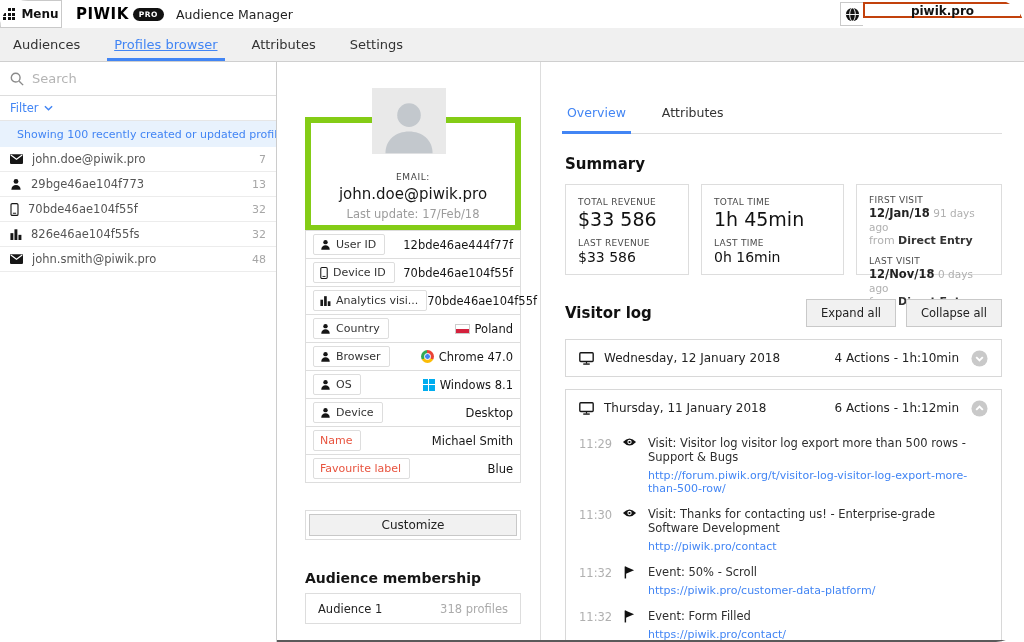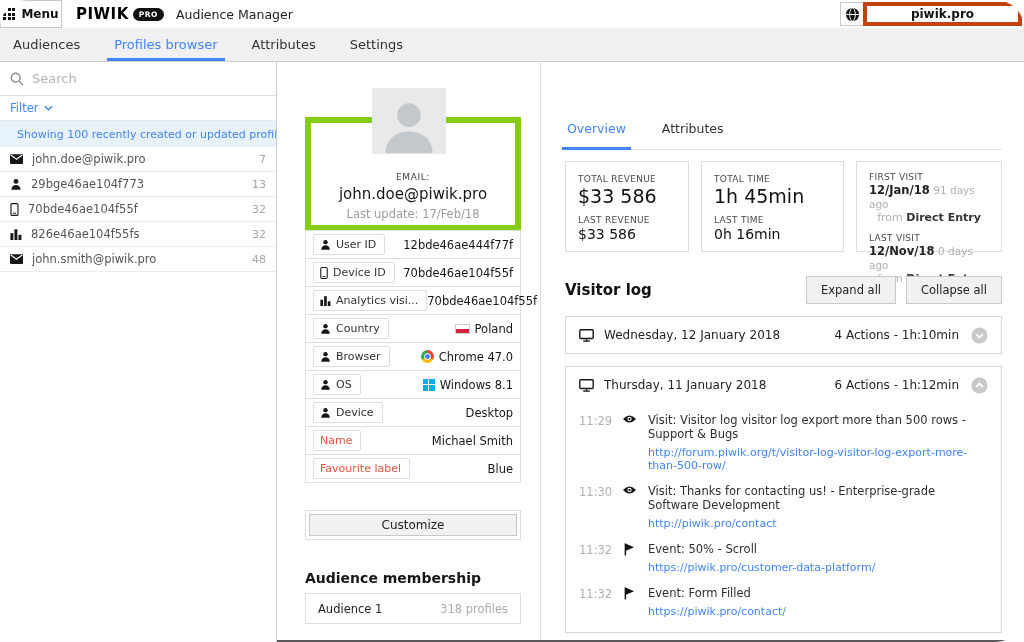--- a/index.html
+++ b/index.html
@@ -11,26 +11,26 @@
   .topbar { position:absolute; top:0; left:0; right:0; height:28px; background:#fff; display:flex; align-items:center; }
   .menu-btn { width:62px; height:28px; border:1px solid #c9c9c9; background:#fff; display:flex; align-items:center; justify-content:center; gap:6px; font-family:inherit; font-size:12px; font-weight:bold; color:#111; cursor:pointer; }
   .grid-icon { display:inline-grid; grid-template-columns:repeat(3,3px); grid-auto-rows:3px; gap:1.5px; }
   .grid-icon i { background:#111; }
   .brand { display:flex; align-items:center; margin-left:14px; gap:4px; }
   .brand-name { font-size:15px; font-weight:800; letter-spacing:.5px; color:#000; }
   .brand-badge { background:#111; color:#fff; font-size:7.5px; font-weight:bold; letter-spacing:.5px; padding:2px 6px; border-radius:9px; }
   .app-title { font-size:12.5px; color:#222; margin-left:12px; }
   .topbar-right { margin-left:auto; display:flex; margin-right:2px; }
   .globe-btn { width:23px; height:24px; border:1px solid #c9c9c9; border-right:none; background:#fff; display:flex; align-items:center; justify-content:center; cursor:pointer; }
-  .domain-btn { width:159px; height:24px; border:4px solid #c2410c; background:#fff; font-family:inherit; font-size:12px; font-weight:bold; color:#111; cursor:pointer; }
+  .domain-btn { width:159px; height:16px; border:2px solid #c2410c; background:#fff; font-family:inherit; font-size:12px; font-weight:bold; color:#111; cursor:pointer; }
 
   
   .tabbar { position:absolute; top:28px; left:0; right:0; height:34px; background:#f0f0f0; border-bottom:1px solid #cfcfcf; display:flex; align-items:stretch; padding-left:10px; }
   .tab { position:relative; display:flex; align-items:center; padding:0 3px; margin-right:28px; font-size:13px; color:#333; cursor:pointer; }
-  .tab.active { color:#4285f4; }
+  .tab.active { color:#4285f4;text-decoration:underline; }
   .tab.active::after { content:""; position:absolute; left:-4px; right:-4px; bottom:0; height:3px; background:#4285f4; }
 
   
   .sidebar { position:absolute; top:62px; left:0; bottom:0; width:277px; background:#fff; border-right:1px solid #ccc; }
   .search-row { height:34px; border-bottom:1px solid #ddd; display:flex; align-items:center; padding:0 10px; gap:8px; }
   .search-row input { border:none; outline:none; flex:1; font-family:inherit; font-size:13px; color:#444; }
   .search-row input::placeholder { color:#b4b4b4; }
   .filter-row { height:25px; border-bottom:1px solid #e6e6e6; display:flex; align-items:center; padding:0 10px; gap:6px; font-size:11.5px; color:#4285f4; cursor:pointer; }
   .banner-row { height:26px; background:#e8f2fd; display:flex; align-items:center; padding-left:17px; font-size:11px; color:#4285f4; white-space:nowrap; overflow:hidden; }
   .profile-row { height:25px; border-bottom:1px solid #ececec; display:flex; align-items:center; padding:0 10px; gap:9px; cursor:pointer; }
@@ -50,39 +50,39 @@
   .chip.red { color:#e8543f; }
   .attr-val { margin-left:auto; font-size:11.5px; color:#161616; display:flex; align-items:center; gap:5px; white-space:nowrap; }
   .customize-wrap { position:absolute; top:448px; left:28px; width:216px; height:30px; border:1px solid #ddd; background:#fff; padding:3px; }
   .customize-btn { width:100%; height:100%; background:#f1f1f1; border:1px solid #c8c8c8; font-family:inherit; font-size:12px; color:#222; cursor:pointer; }
   .membership-heading { position:absolute; top:508px; left:28px; font-size:14px; color:#161616; }
   .membership-card { position:absolute; top:531px; left:28px; width:216px; height:31px; border:1px solid #ddd; display:flex; align-items:center; padding:0 12px; cursor:pointer; }
   .membership-card .name { font-size:11.5px; color:#222; }
   .membership-card .count { margin-left:auto; font-size:11.5px; color:#ababab; }
 
   
-  .detail-col { position:absolute; top:62px; left:540px; right:0; bottom:0; border-left:1px solid #ddd; padding:16px 22px 0 24px; background:#fff; }
+  .detail-col { position:absolute; top:62px; left:540px; right:0; bottom:0; border-left:1px solid #ddd; padding:0 22px 0 24px; background:#fff; }
   .detail-tabs { margin-top:43px; height:29px; border-bottom:1px solid #ddd; display:flex; }
   .dtab { position:relative; font-size:12.5px; color:#333; margin-right:32px; padding:0 2px; display:flex; align-items:flex-start; cursor:pointer; }
   .dtab.active { color:#4285f4; }
   .dtab.active::after { content:""; position:absolute; left:-3px; right:-3px; bottom:-1px; height:3px; background:#4285f4; }
   .summary-heading { margin-top:21px; font-size:15px; color:#111; }
   .cards { margin-top:11px; display:flex; gap:12px; }
   .card { border:1px solid #ddd; height:91px; padding:12px 12px; background:#fff; }
   .card.c1 { flex:0 0 124px; }
   .card.c2 { flex:0 0 143px; }
   .card.c3 { flex:1; padding-top:10px; }
   .stat-label { font-size:9px; letter-spacing:.3px; color:#4a4a4a; }
   .stat-big { font-size:19px; color:#111; margin:1px 0 8px; }
   .stat-mid { font-size:14px; color:#111; margin-top:1px; }
   .visit-block + .visit-block { margin-top:9px; }
   .visit-line { font-size:11.5px; margin-top:1px; }
   .visit-date { font-weight:bold; color:#222; }
   .visit-ago { font-size:10.5px; color:#b0b0b0; }
-  .visit-from { font-size:11px; color:#b0b0b0;text-align:center; }
+  .visit-from { font-size:11px; color:#b0b0b0; }
   .visit-src { color:#333; font-weight:600; }
 
   .log-header { margin-top:24px; display:flex; align-items:center; }
   .log-heading { font-size:15px; color:#111; }
   .log-buttons { margin-left:auto; display:flex; gap:10px; }
   .log-btn { font-family:inherit; font-size:11.5px; color:#222; background:#f1f1f1; border:1px solid #c9c9c9; padding:6px 14px; cursor:pointer; }
   .day-box { border:1px solid #d8d8d8; margin-top:12px; background:#fff; }
   .day-head { height:36px; display:flex; align-items:center; padding:0 13px; cursor:pointer; }
   .day-date { font-size:12px; color:#222; margin-left:10px; }
   .day-summary { margin-left:auto; font-size:12px; color:#222; }
@@ -330,20 +330,21 @@
       <span class="count">318 profiles</span>
     </div>
   </section>
 
   <section class="detail-col">
     <div class="detail-tabs">
       <div class="dtab active">Overview</div>
       <div class="dtab">Attributes</div>
     </div>
 
+    <h2 class="summary-heading">Summary</h2>
     <div class="cards">
       <div class="card c1">
         <div class="stat-label">TOTAL REVENUE</div>
         <div class="stat-big">$33 586</div>
         <div class="stat-label">LAST REVENUE</div>
         <div class="stat-mid">$33 586</div>
       </div>
       <div class="card c2">
         <div class="stat-label">TOTAL TIME</div>
         <div class="stat-big">1h 45min</div>

